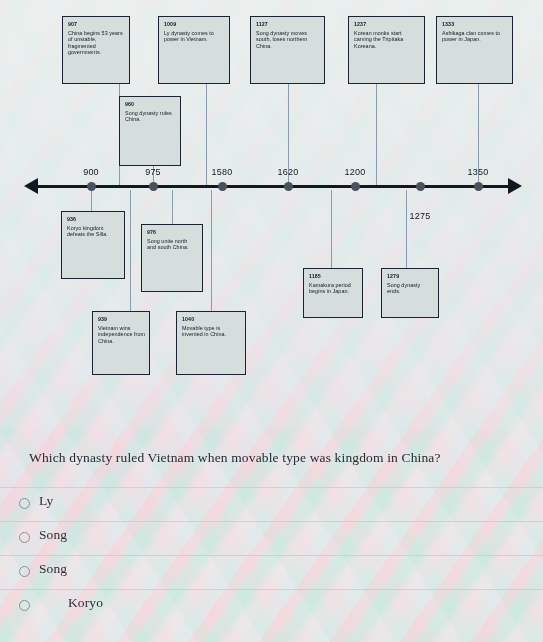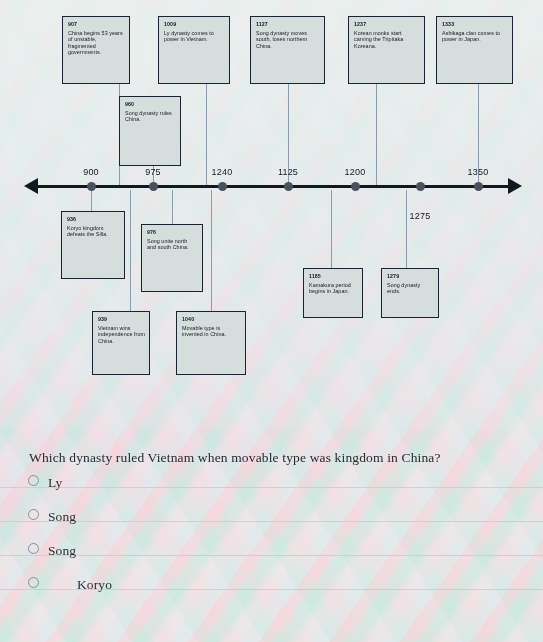--- a/index.html
+++ b/index.html
@@ -146,24 +146,24 @@
     left: 29px;
     top: 10px;
     width: 490px;
     font-family: "Liberation Serif", serif;
     font-size: 13.5px;
     color: #262b33;
     letter-spacing: 0.15px;
   }
   .option-row {
     position: absolute;
-    left: 28px;
+    left: 19px;
     height: 34px;
     display: flex;
-    align-items: flex-start;
+    align-items: flex-end;
     gap: 9px;
   }
   .radio {
     width: 11px;
     height: 11px;
     border: 1.3px solid #8a8f96;
     border-radius: 50%;
     background: transparent;
     flex: none;
   }
@@ -192,23 +192,23 @@
   <div id="axis-line"></div>
   <div class="arrow-head" id="arrow-left"></div>
   <div class="arrow-head" id="arrow-right"></div>
 
   <div id="ticks-layer">
       <div class="tickdot" style="left: 86.5px;"></div>
       <div class="ticklabel" style="left: 91px;">900</div>
       <div class="tickdot" style="left: 148.5px;"></div>
       <div class="ticklabel" style="left: 153px;">975</div>
       <div class="tickdot" style="left: 217.5px;"></div>
-      <div class="ticklabel" style="left: 222px;">1240</div>
+      <div class="ticklabel" style="left: 222px;">1580</div>
       <div class="tickdot" style="left: 283.5px;"></div>
-      <div class="ticklabel" style="left: 288px;">1125</div>
+      <div class="ticklabel" style="left: 288px;">1620</div>
       <div class="tickdot" style="left: 350.5px;"></div>
       <div class="ticklabel" style="left: 355px;">1200</div>
       <div class="tickdot" style="left: 415.5px;"></div>
       <div class="ticklabel" style="left: 420px; margin-top: 44px;">1275</div>
       <div class="tickdot" style="left: 473.5px;"></div>
       <div class="ticklabel" style="left: 478px;">1350</div>
     </div>
   <div id="events-layer">
       <div class="stem" style="left: 119px; top: 84px; height: 101px;"></div>
       <div class="evbox" style="left: 62px; top: 16px; width: 68px; height: 68px;">

